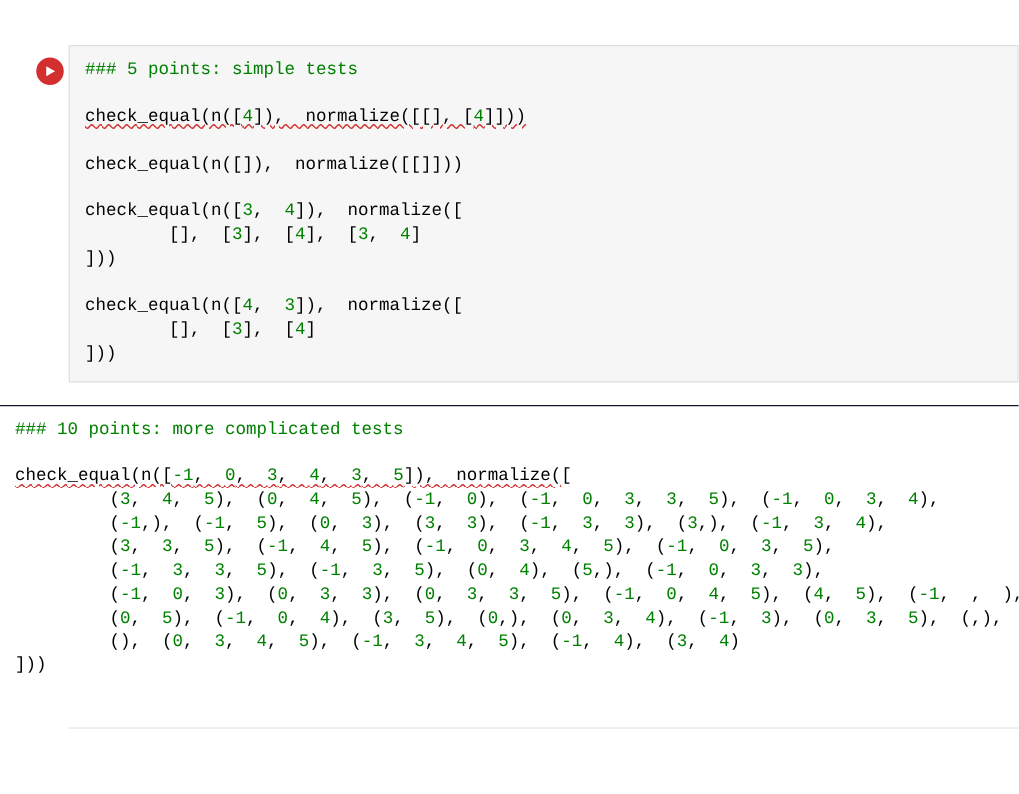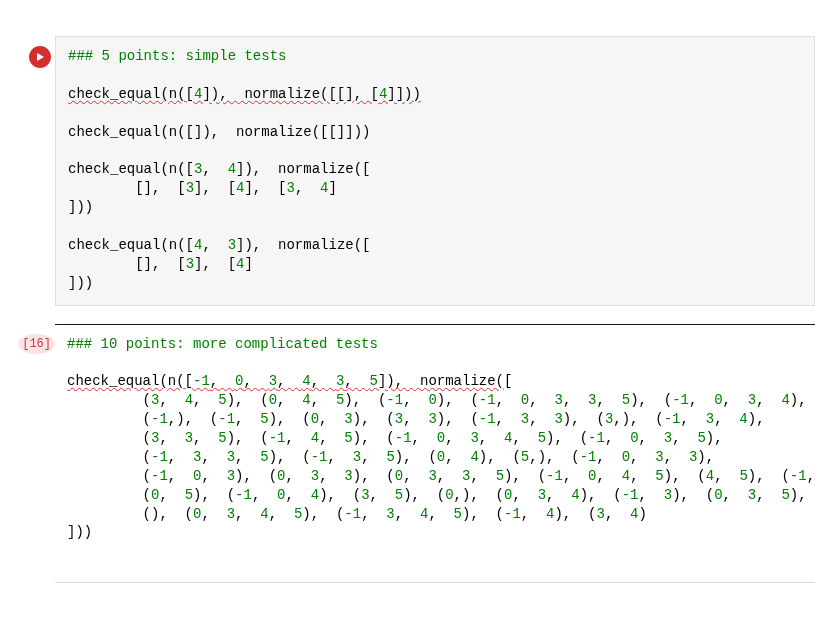--- a/index.html
+++ b/index.html
@@ -44,23 +44,20 @@
         [],  [<span class="num">3</span>],  [<span class="num">4</span>],  [<span class="num">3</span>,  <span class="num">4</span>]
 ]))
 
 check_equal(n([<span class="num">4</span>,  <span class="num">3</span>]),  normalize([
         [],  [<span class="num">3</span>],  [<span class="num">4</span>]
 ]))</pre>
     </div>
   </div>
 
   <div class="cell cell2">
-    <div class="gutter">
-      <span class="exec-count">[16]</span>
-    </div>
     <div class="cell-body">
 <pre><span class="comment">### 10 points: more complicated tests</span>
 
 <span class="err-underline">check_equal(n([<span class="num">-1</span>,  <span class="num">0</span>,  <span class="num">3</span>,  <span class="num">4</span>,  <span class="num">3</span>,  <span class="num">5</span>]),  normalize(</span>[
          (<span class="num">3</span>,  <span class="num">4</span>,  <span class="num">5</span>),  (<span class="num">0</span>,  <span class="num">4</span>,  <span class="num">5</span>),  (<span class="num">-1</span>,  <span class="num">0</span>),  (<span class="num">-1</span>,  <span class="num">0</span>,  <span class="num">3</span>,  <span class="num">3</span>,  <span class="num">5</span>),  (<span class="num">-1</span>,  <span class="num">0</span>,  <span class="num">3</span>,  <span class="num">4</span>),
          (<span class="num">-1</span>,),  (<span class="num">-1</span>,  <span class="num">5</span>),  (<span class="num">0</span>,  <span class="num">3</span>),  (<span class="num">3</span>,  <span class="num">3</span>),  (<span class="num">-1</span>,  <span class="num">3</span>,  <span class="num">3</span>),  (<span class="num">3</span>,),  (<span class="num">-1</span>,  <span class="num">3</span>,  <span class="num">4</span>),
          (<span class="num">3</span>,  <span class="num">3</span>,  <span class="num">5</span>),  (<span class="num">-1</span>,  <span class="num">4</span>,  <span class="num">5</span>),  (<span class="num">-1</span>,  <span class="num">0</span>,  <span class="num">3</span>,  <span class="num">4</span>,  <span class="num">5</span>),  (<span class="num">-1</span>,  <span class="num">0</span>,  <span class="num">3</span>,  <span class="num">5</span>),
          (<span class="num">-1</span>,  <span class="num">3</span>,  <span class="num">3</span>,  <span class="num">5</span>),  (<span class="num">-1</span>,  <span class="num">3</span>,  <span class="num">5</span>),  (<span class="num">0</span>,  <span class="num">4</span>),  (<span class="num">5</span>,),  (<span class="num">-1</span>,  <span class="num">0</span>,  <span class="num">3</span>,  <span class="num">3</span>),
          (<span class="num">-1</span>,  <span class="num">0</span>,  <span class="num">3</span>),  (<span class="num">0</span>,  <span class="num">3</span>,  <span class="num">3</span>),  (<span class="num">0</span>,  <span class="num">3</span>,  <span class="num">3</span>,  <span class="num">5</span>),  (<span class="num">-1</span>,  <span class="num">0</span>,  <span class="num">4</span>,  <span class="num">5</span>),  (<span class="num">4</span>,  <span class="num">5</span>),  (<span class="num">-1</span>,  ,  ),
          (<span class="num">0</span>,  <span class="num">5</span>),  (<span class="num">-1</span>,  <span class="num">0</span>,  <span class="num">4</span>),  (<span class="num">3</span>,  <span class="num">5</span>),  (<span class="num">0</span>,),  (<span class="num">0</span>,  <span class="num">3</span>,  <span class="num">4</span>),  (<span class="num">-1</span>,  <span class="num">3</span>),  (<span class="num">0</span>,  <span class="num">3</span>,  <span class="num">5</span>),  (,),

